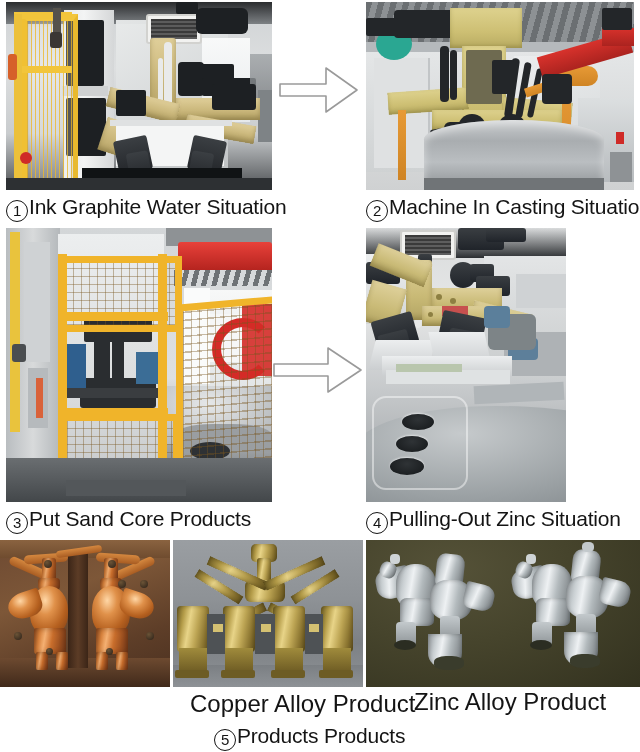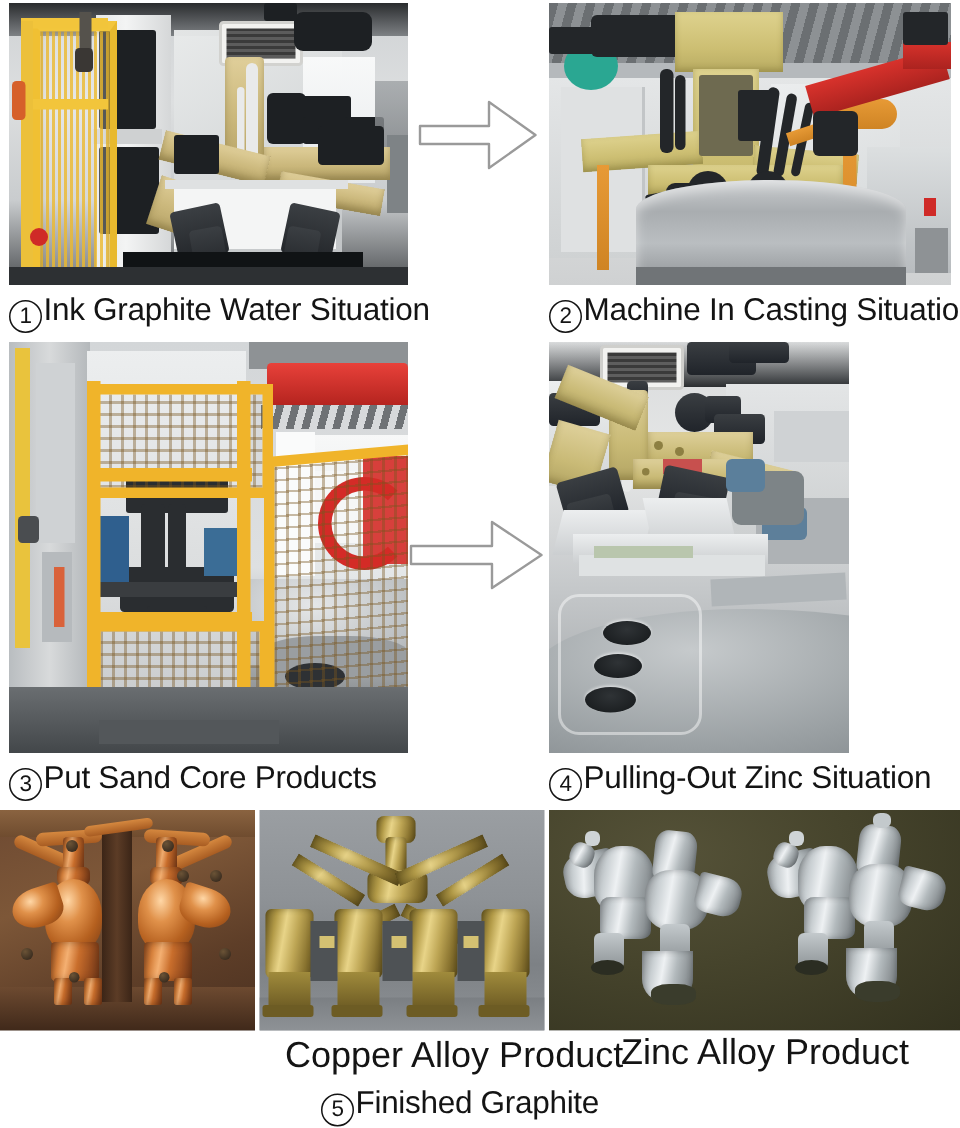--- a/index.html
+++ b/index.html
@@ -582,16 +582,16 @@
   </div>
 
   <div class="caption med" style="left:190px; top:692px;">
     <span>Copper Alloy Product</span>
   </div>
   <div class="caption med" style="left:414px; top:690px;">
     <span>Zinc Alloy Product</span>
   </div>
 
   <div class="caption step" style="left:214px; top:725px;">
-    <span class="num">5</span><span>Finished Graphite</span>
+    <span class="num">5</span><span>Products Products</span>
   </div>
 
 </div>
 
 </body></html>

